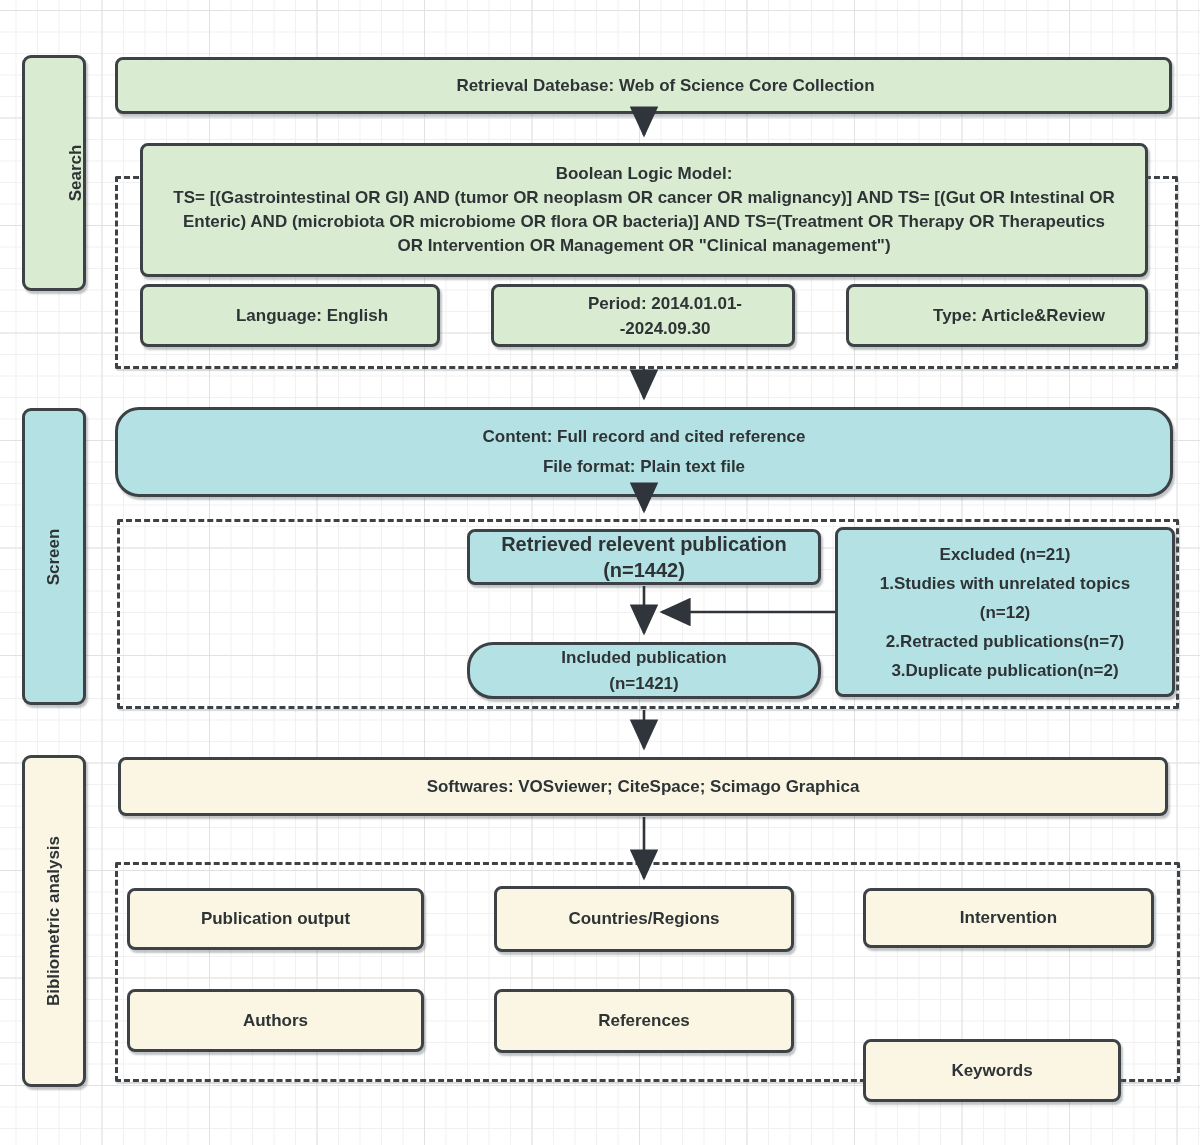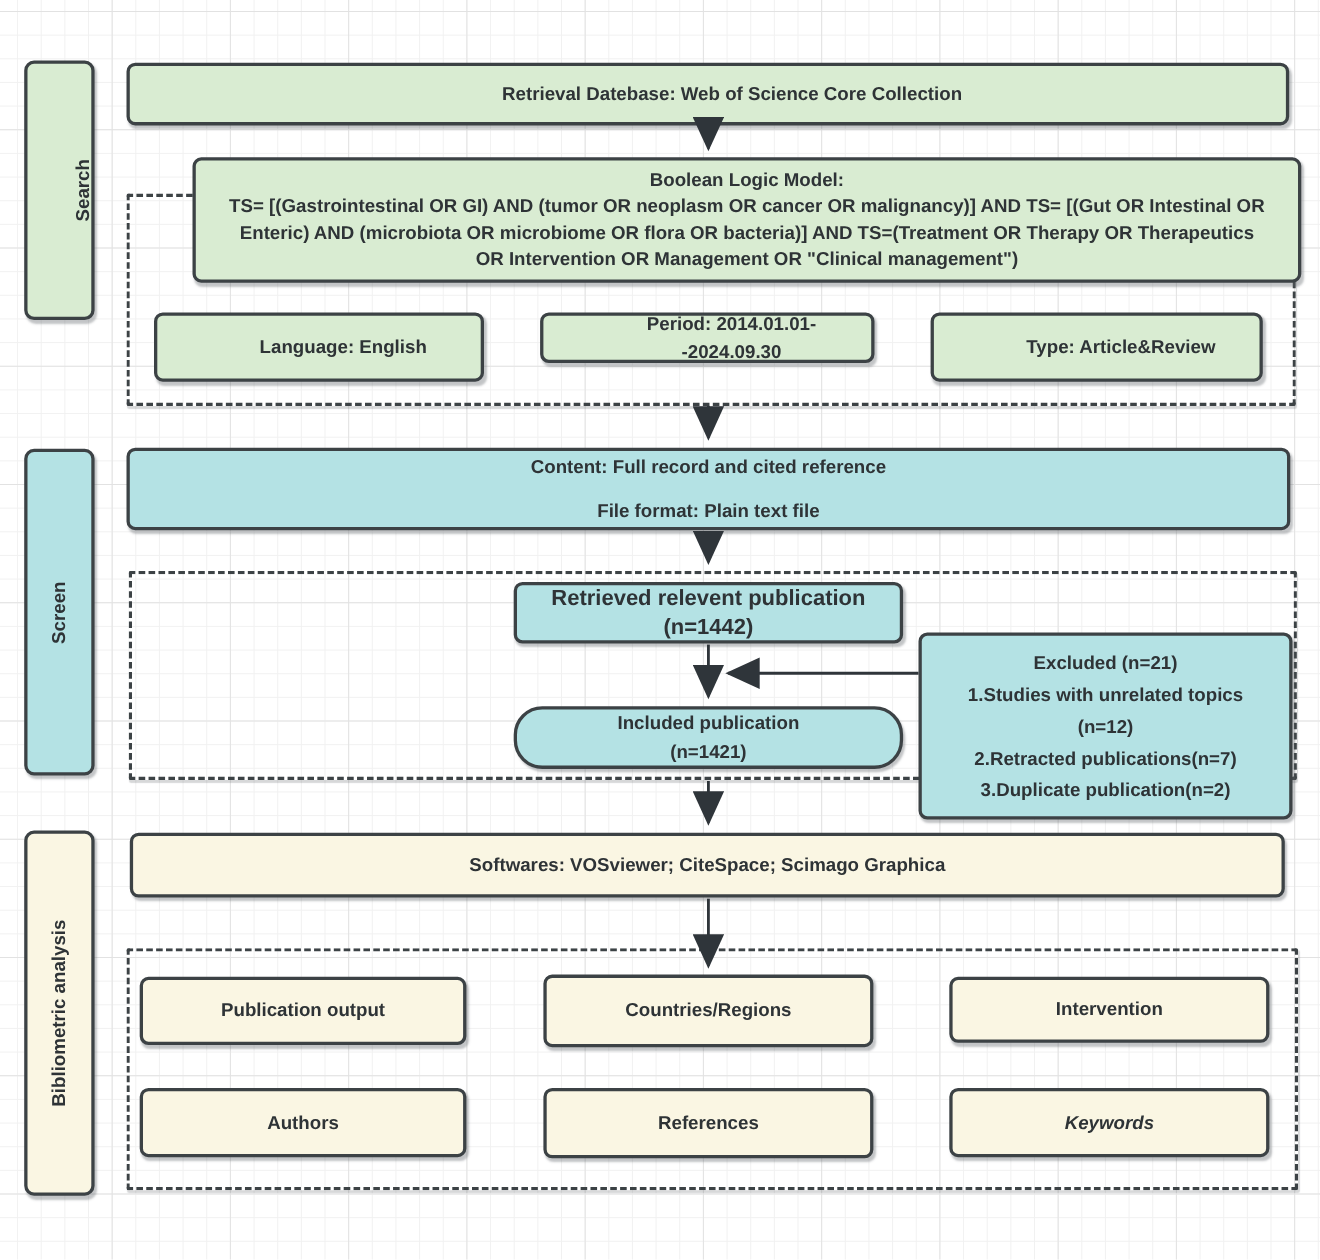--- a/index.html
+++ b/index.html
@@ -64,51 +64,51 @@
   </div>
   <div class="vlabel cyan" style="left:22px;top:408px;width:64px;height:297px;">
     <span>Screen</span>
   </div>
   <div class="vlabel cream" style="left:22px;top:755px;width:64px;height:332px;">
     <span>Bibliometric analysis</span>
   </div>
 
   <div class="box green fs17" style="left:115px;top:57px;width:1057px;height:57px;">Retrieval Datebase: Web of Science Core Collection</div>
 
-  <div class="box green" style="left:140px;top:143px;width:1008px;height:114px;font-size:17px;line-height:24px;padding:4px 26px;margin-left:35px;">Boolean Logic Model:
+  <div class="box green" style="left:140px;top:143px;width:1008px;height:134px;font-size:17px;line-height:24px;padding:4px 26px;">Boolean Logic Model:
 TS= [(Gastrointestinal OR GI) AND (tumor OR neoplasm OR cancer OR malignancy)] AND TS= [(Gut OR Intestinal OR Enteric) AND (microbiota OR microbiome OR flora OR bacteria)] AND TS=(Treatment OR Therapy OR Therapeutics OR Intervention OR Management OR "Clinical management")</div>
 
   <div class="box green fs17" style="left:140px;top:284px;width:300px;height:63px;">Language: English</div>
-  <div class="box green" style="left:491px;top:284px;width:304px;height:46px;font-size:17px;line-height:25px;">Period: 2014.01.01-
+  <div class="box green" style="left:491px;top:284px;width:304px;height:63px;font-size:17px;line-height:25px;">Period: 2014.01.01-
 -2024.09.30</div>
   <div class="box green fs17" style="left:846px;top:284px;width:302px;height:63px;">Type: Article&amp;Review</div>
 
-  <div class="box cyan" style="left:115px;top:407px;width:1058px;height:75px;font-size:17px;line-height:40px;">Content: Full record and cited reference
+  <div class="box cyan" style="left:115px;top:407px;width:1058px;height:90px;font-size:17px;line-height:30px;border-radius:24px;">Content: Full record and cited reference
 File format: Plain text file</div>
 
   <div class="box cyan" style="left:467px;top:529px;width:354px;height:56px;font-size:20px;line-height:26px;">Retrieved relevent publication
 (n=1442)</div>
 
   <div class="box cyan" style="left:467px;top:642px;width:354px;height:57px;font-size:17px;line-height:26px;border-radius:26px;">Included publication
 (n=1421)</div>
 
-  <div class="box cyan" style="left:835px;top:527px;width:340px;height:170px;font-size:17px;line-height:29px;margin-top:48px;">Excluded (n=21)
+  <div class="box cyan" style="left:835px;top:527px;width:340px;height:170px;font-size:17px;line-height:29px;">Excluded (n=21)
 1.Studies with unrelated  topics
 (n=12)
 2.Retracted publications(n=7)
 3.Duplicate publication(n=2)</div>
 
   <div class="box cream fs17" style="left:118px;top:757px;width:1050px;height:59px;">Softwares: VOSviewer; CiteSpace; Scimago Graphica</div>
 
   <div class="box cream fs17" style="left:127px;top:888px;width:297px;height:62px;">Publication output</div>
   <div class="box cream fs17" style="left:494px;top:886px;width:300px;height:66px;">Countries/Regions</div>
   <div class="box cream fs17" style="left:863px;top:888px;width:291px;height:60px;">Intervention</div>
   <div class="box cream fs17" style="left:127px;top:989px;width:297px;height:63px;">Authors</div>
   <div class="box cream fs17" style="left:494px;top:989px;width:300px;height:64px;">References</div>
-  <div class="box cream fs17" style="left:863px;top:989px;width:291px;height:63px;font-style:italic;">Keywords</div>
+  <div class="box cream fs17" style="left:863px;top:1039px;width:258px;height:63px;">Keywords</div>
 
   <svg id="arrow-layer" width="1200" height="1145" viewBox="0 0 1200 1145">
     <defs>
       <marker id="ah" markerWidth="13" markerHeight="11" refX="11" refY="5.5" orient="auto">
         <path d="M0,0 L12,5.5 L0,11 z" fill="#2f353a"></path>
       </marker>
     </defs>
     <g stroke="#2f353a" stroke-width="2.6" fill="none">
       <path d="M644 114 L644 135" marker-end="url(#ah)"></path>
       <path d="M644 369 L644 398" marker-end="url(#ah)"></path>

